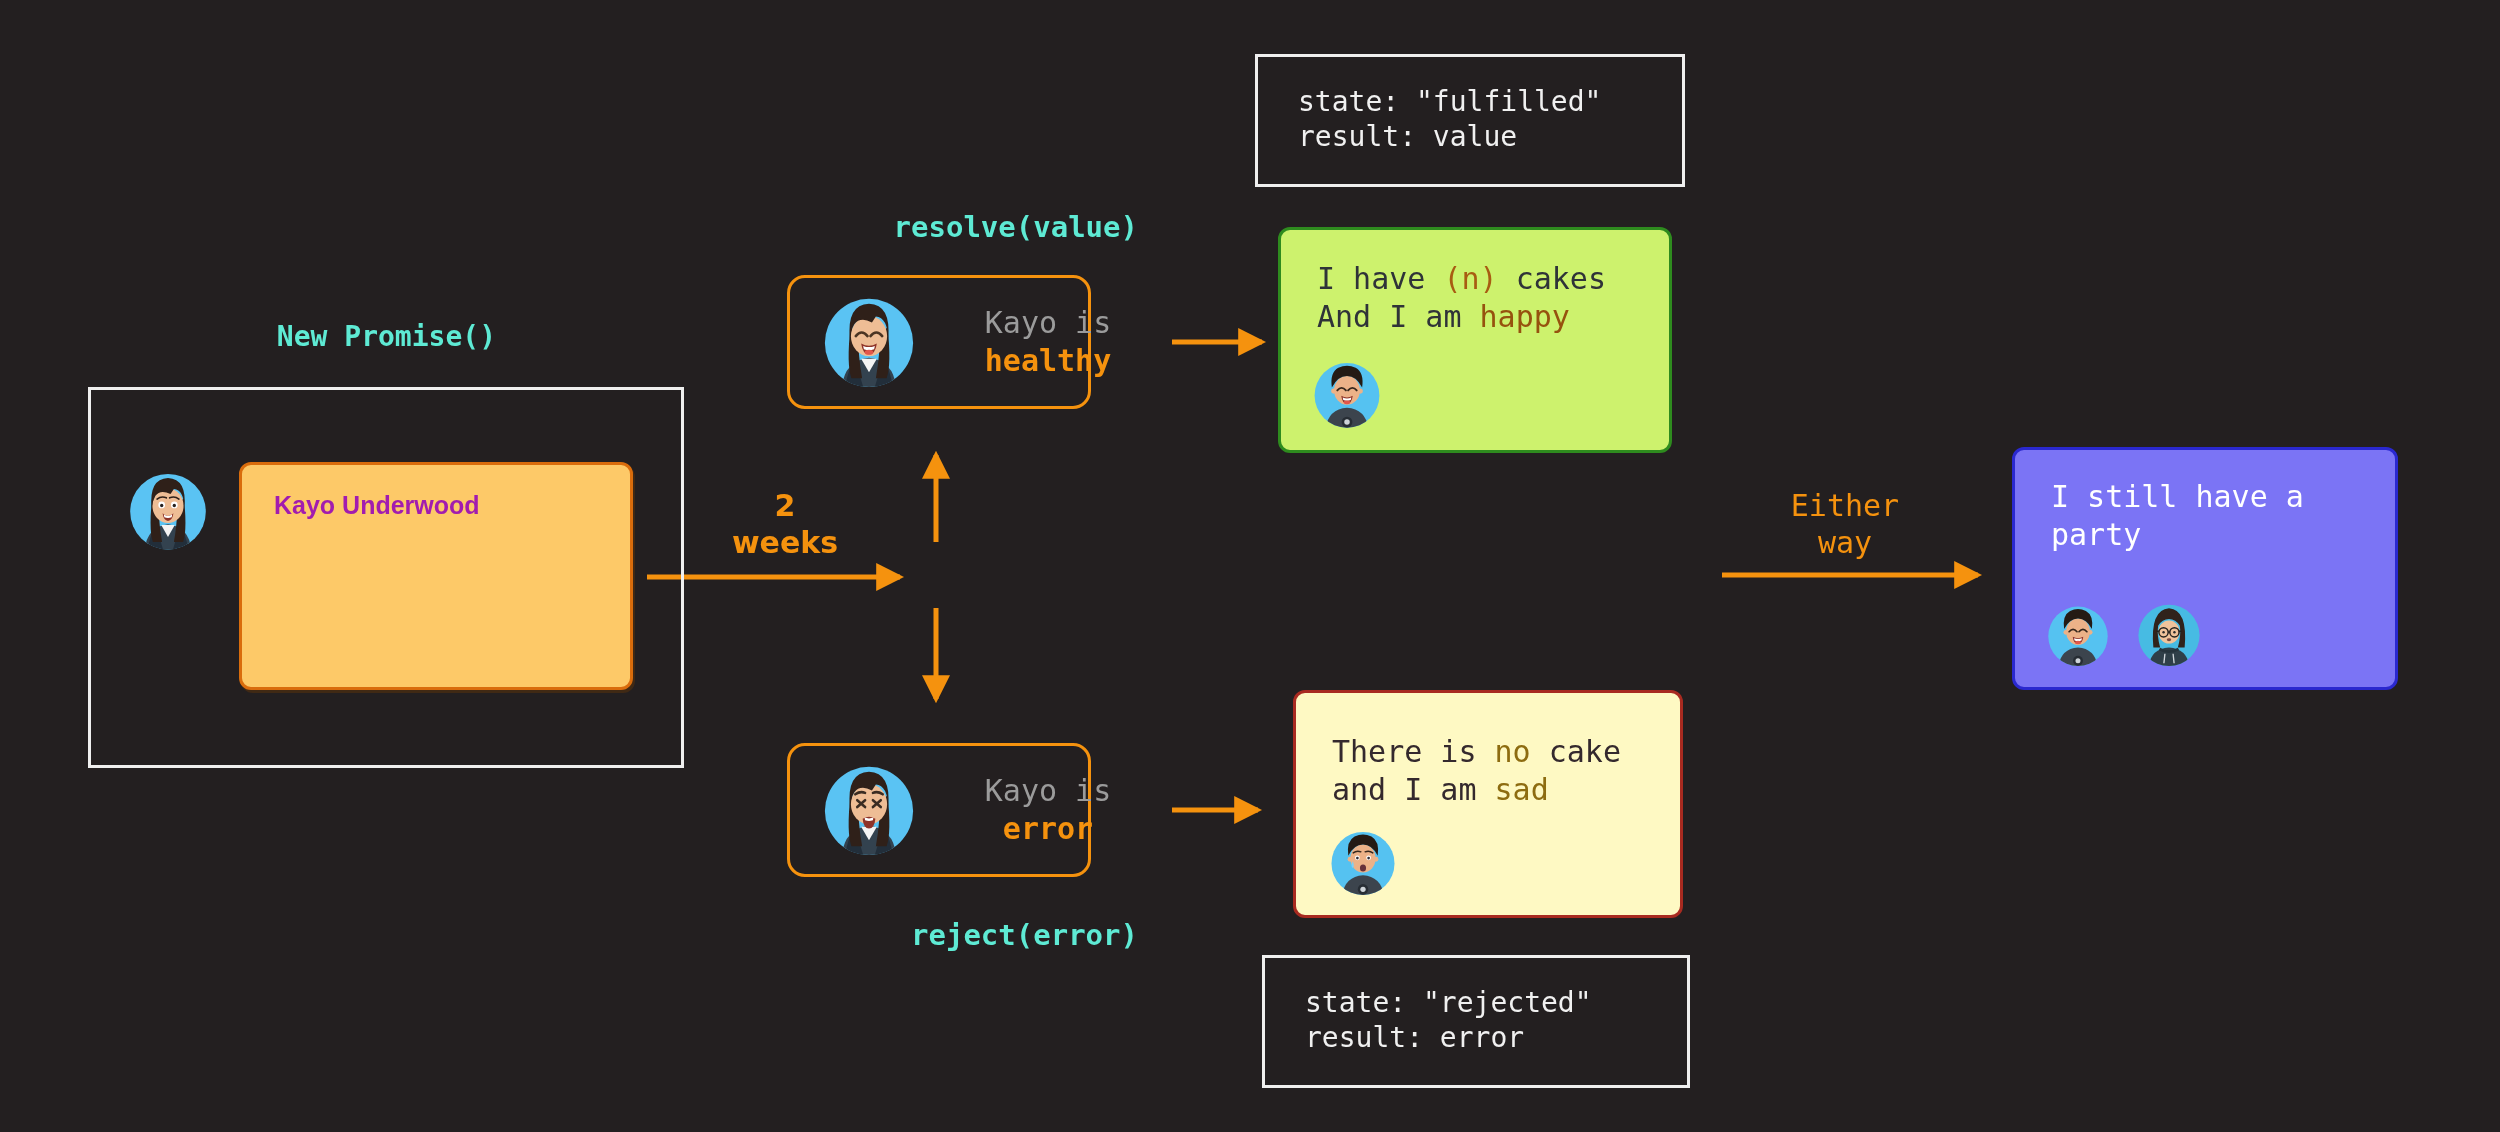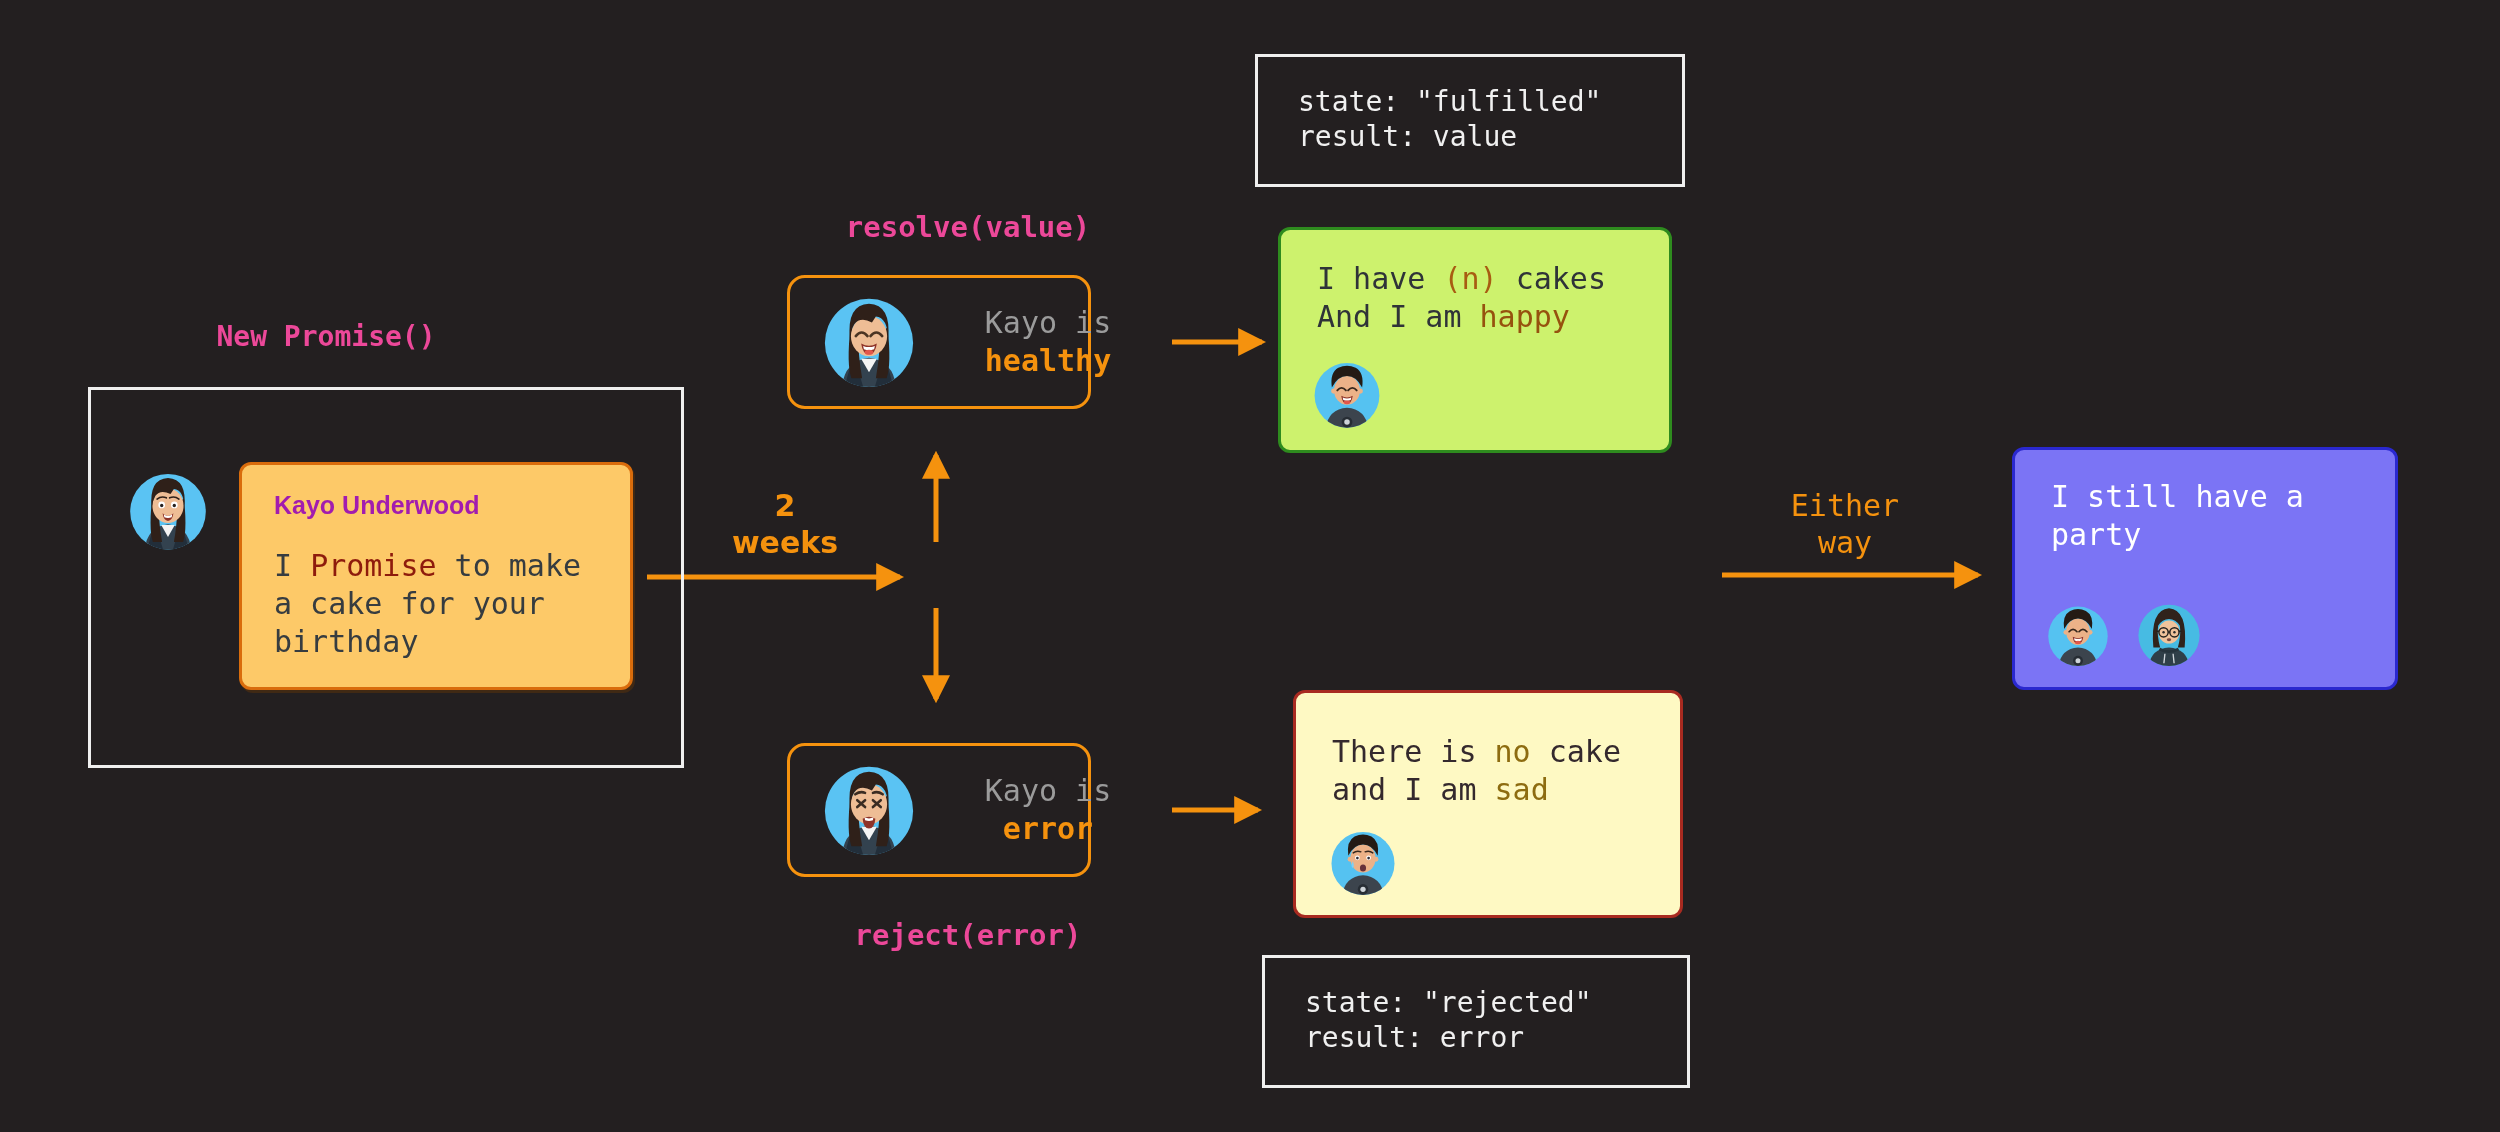--- a/index.html
+++ b/index.html
@@ -2,21 +2,21 @@
 <html><head>
 <meta charset="utf-8">
 <style>
   html,body{margin:0;padding:0;background:#231f20;}
   body{width:2500px;height:1132px;position:relative;overflow:hidden;
        font-family:"DejaVu Sans Mono", monospace;}
   .abs{position:absolute;}
   .mono{font-family:"DejaVu Sans Mono", monospace;}
   .sans{font-family:"DejaVu Sans", sans-serif;}
   .lsans{font-family:"Liberation Sans", sans-serif;}
-  .white-label{color:#ec4899;font-weight:bold;font-size:29px;text-align:center;}
+  .white-label{color:#5eead4;font-weight:bold;font-size:29px;text-align:right;}
 
   
   .promise-box{left:88px;top:387px;width:590px;height:375px;border:3px solid #efefef;}
   .promise-card{left:239px;top:462px;width:394px;height:228px;background:#fdc968;
                 border:3px solid #d96c0c;border-radius:12px;box-sizing:border-box;
                 box-shadow:2px 3px 0 rgba(120,60,0,.35);}
   .sender{left:32px;top:26px;font-size:25px;color:#a21caf;font-weight:600;}
   .promise-msg{left:32px;top:82px;width:335px;font-size:30px;line-height:38px;color:#363c40;}
   .hl-darkred{color:#8e1b0c;}
 
@@ -108,21 +108,20 @@
   <circle cx="42.5" cy="44.6" r="2" fill="#26211f"></circle>
     <circle cx="57.5" cy="44.6" r="2" fill="#26211f"></circle>
   <path d="M37,37 q5,-4 11,-1.5" stroke="#2f2019" stroke-width="2" fill="none" stroke-linecap="round"></path>
   <path d="M52,35.5 q6,-2.5 11,1.5" stroke="#2f2019" stroke-width="2" fill="none" stroke-linecap="round"></path>
   <path d="M43.5,54 q6.5,6.5 13,0 q-1.5,9 -6.5,9 q-5,0 -6.5,-9 Z" fill="#8e3328"></path>
   <path d="M45,55.5 q5,3 10,0 l-0.6,3 q-4.4,1.8 -8.8,0 Z" fill="#fff"></path>
 </svg>
 
 <div class="abs promise-card">
   <div class="abs sender lsans">Kayo Underwood</div>
-  <div class="abs promise-msg mono"><span>I </span><span class="hl-darkred">Promise</span><span> to make a cake for your birthday</span></div>
 </div>
 
 <div class="abs duration-label sans">
   <div>2</div>
   <div>weeks</div>
 </div>
 
 <div class="abs white-label mono label-resolve">resolve(value)</div>
 
 <div class="abs state-pill pill-healthy">

